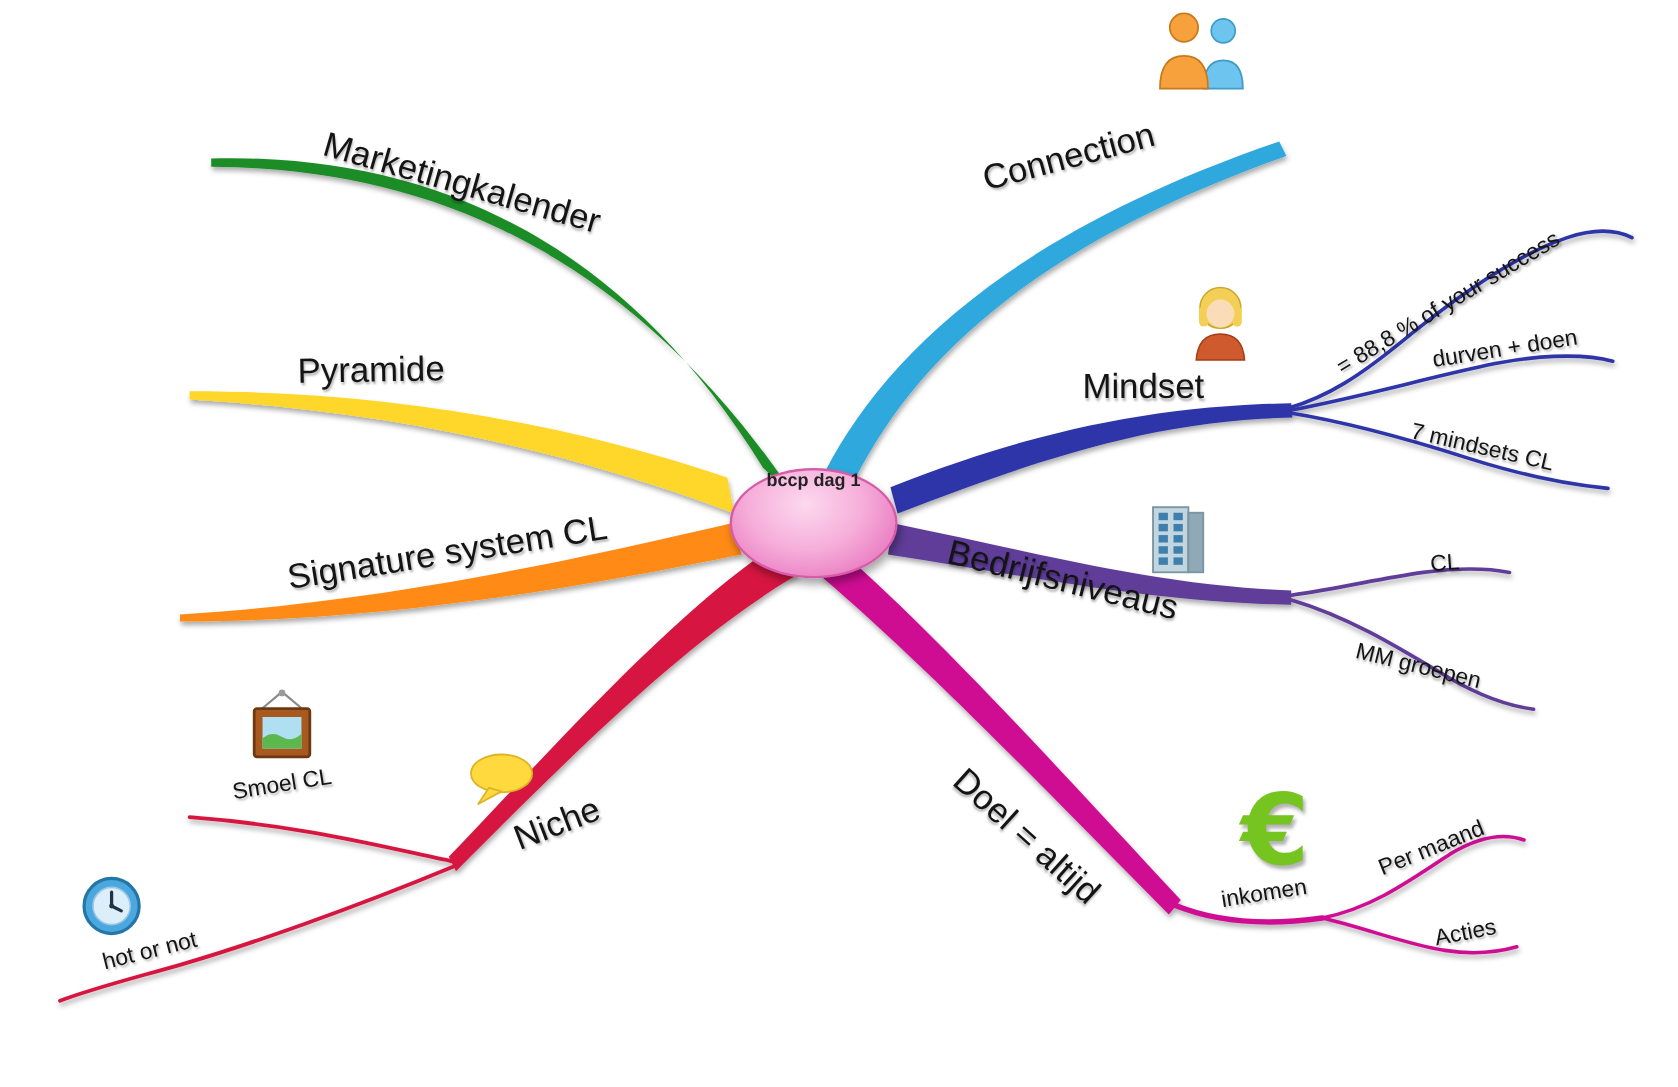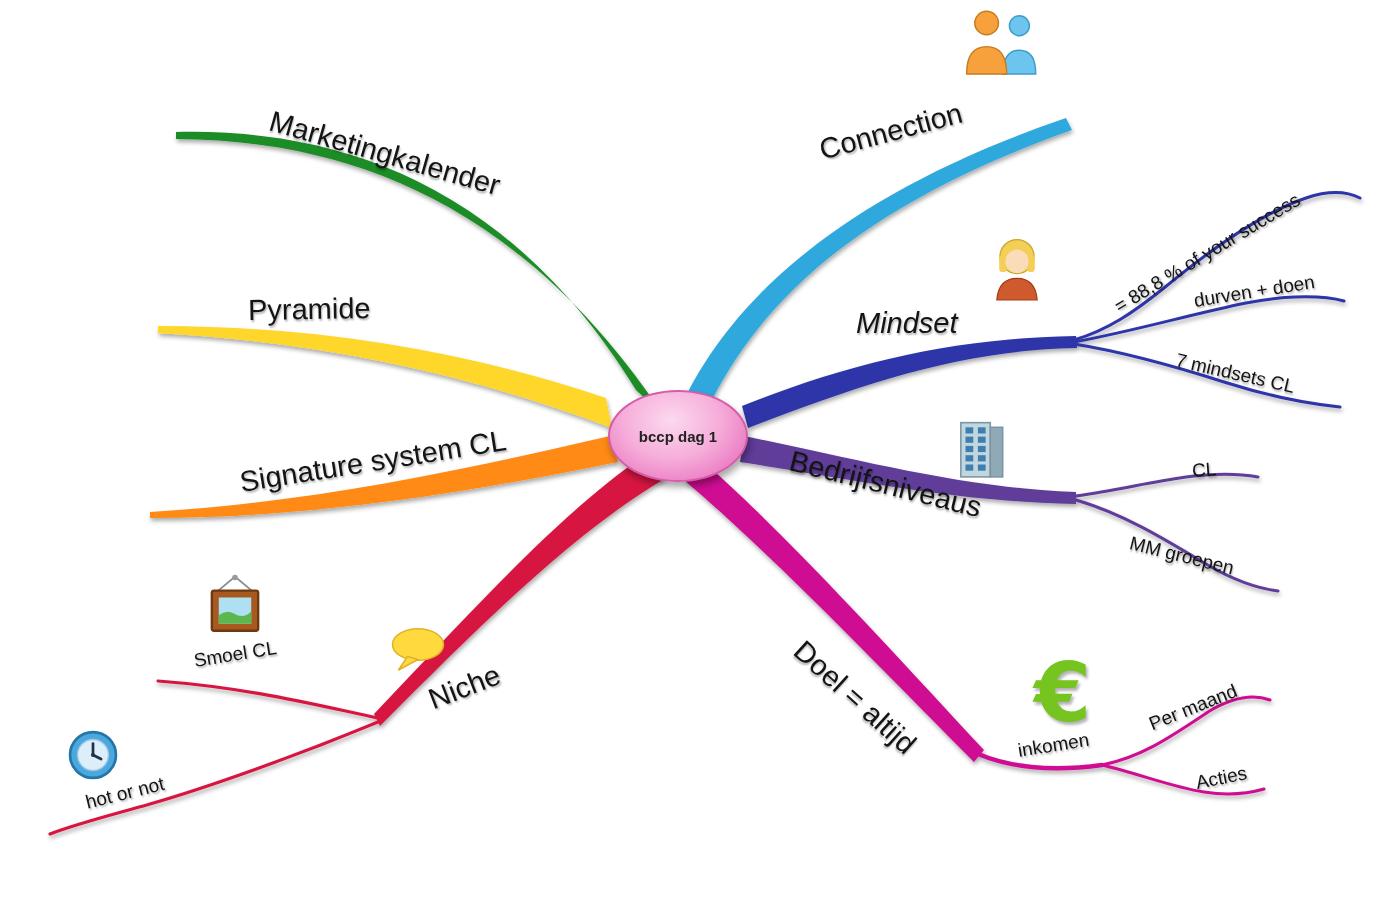--- a/index.html
+++ b/index.html
@@ -9,21 +9,21 @@
   .branch-svg { position:absolute; left:0; top:0; }
   .label { position:absolute; color:#141414; white-space:nowrap; transform-origin:0 50%;
            text-shadow:1px 2px 2px rgba(0,0,0,0.30); line-height:1.15; }
   .label.main { font-size:29px; }
   .label.sub  { font-size:19px; }
   .center-node { position:absolute; left:608px; top:390px; width:140px; height:92px;
                  border-radius:50%;
                  background:radial-gradient(ellipse at 45% 32%, #fcd9ee 0%, #f6aeda 45%, #ea7cc2 80%, #e164b2 100%);
                  border:2px solid #d45ca8;
                  box-shadow:2px 5px 7px rgba(0,0,0,0.35);
-                 display:flex; align-items:center; justify-content:center;
+                 display:flex; align-items:flex-start; justify-content:center;
                  font-size:15px; font-weight:bold; color:#222; }
   .icon { position:absolute; }
   .euro { font-weight:bold; font-size:82px; line-height:1; font-family:"DejaVu Sans", sans-serif;
           text-shadow:2px 3px 3px rgba(0,0,0,0.30); }
 </style>
 </head>
 <body>
 
 <div class="stage">
 
@@ -60,21 +60,21 @@
   <div class="center-node">
     <span>bccp dag 1</span>
   </div>
 
   <div class="label main" style="left:270px; top:104px; transform:rotate(16deg);">Marketingkalender</div>
   <div class="label main" style="left:248px; top:294px; transform:rotate(-1deg);">Pyramide</div>
   <div class="label main" style="left:240px; top:466px; transform:rotate(-9deg);">Signature system CL</div>
   <div class="label main" style="left:430px; top:684px; transform:rotate(-21deg);">Niche</div>
   <div class="label main" style="left:798px; top:630px; transform:rotate(42deg);">Doel = altijd</div>
   <div class="label main" style="left:790px; top:444px; transform:rotate(14deg);">Bedrijfsniveaus</div>
-  <div class="label main" style="left:856px; top:307px;font-style:italic;">Mindset</div>
+  <div class="label main" style="left:902px; top:307px;">Mindset</div>
   <div class="label main" style="left:820px; top:134px; transform:rotate(-15deg);">Connection</div>
 
   <div class="label sub" style="left:194px; top:650px; transform:rotate(-9deg);">Smoel CL</div>
   <div class="label sub" style="left:86px; top:792px; transform:rotate(-14deg);">hot or not</div>
   <div class="label sub" style="left:1018px; top:740px; transform:rotate(-9deg);">inkomen</div>
   <div class="label sub" style="left:1150px; top:714px; transform:rotate(-22deg);">Per maand</div>
   <div class="label sub" style="left:1196px; top:772px; transform:rotate(-11deg);">Acties</div>
   <div class="label sub" style="left:1192px; top:460px; transform:rotate(-4deg);">CL</div>
   <div class="label sub" style="left:1130px; top:532px; transform:rotate(14deg);">MM groepen</div>
   <div class="label sub" style="left:1116px; top:297px; transform:rotate(-31deg);">= 88,8 % of your success</div>

